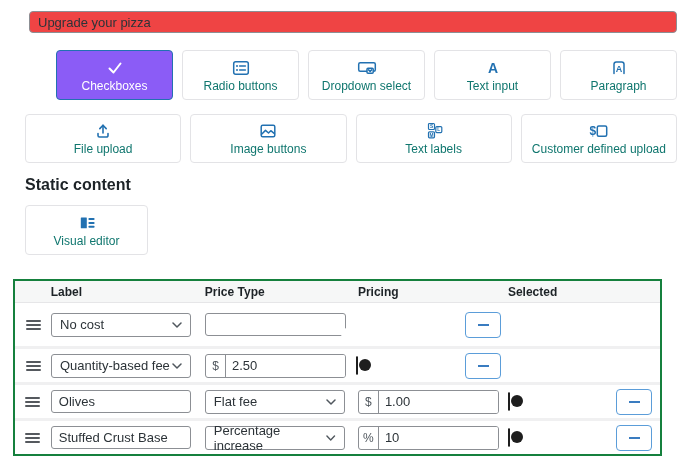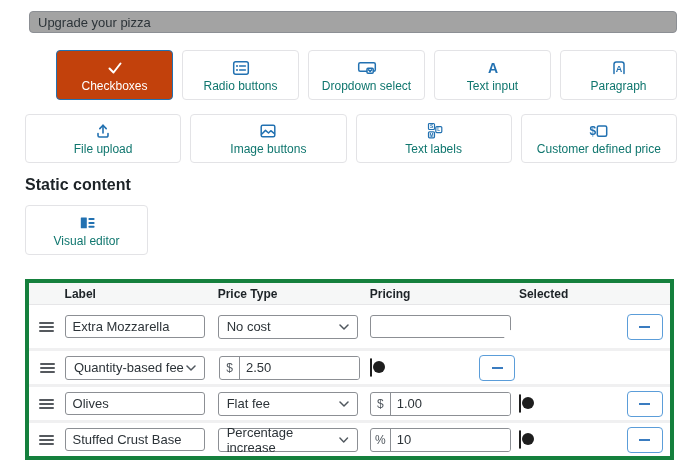--- a/index.html
+++ b/index.html
@@ -1,38 +1,38 @@
 <!DOCTYPE html>
 <html><head>
 <meta charset="utf-8">
 <style>
   * { margin:0; padding:0; box-sizing:border-box; }
   html,body { width:700px; height:464px; background:#fff; font-family:"Liberation Sans", sans-serif; }
   body { position:relative; overflow:hidden; }
 
   .name-input { position:absolute; left:29px; top:11px; width:648px; height:22px;
     border:1px solid #8c8f94; border-radius:4px; padding:0 8px; font-size:13px; color:#2c3338;
-    font-family:inherit; background:#a3a3a3; }
+    font-family:inherit; background:#ef4444; }
 
   .type-row { position:absolute; left:25px; width:652px; display:flex; gap:9px; }
   .row1 { top:50px; height:50px; }
   .row2 { top:114px; height:49px; }
   .type-btn { flex:1; background:#fff; border:1px solid #e3e3e6; border-radius:4px;
     display:flex; flex-direction:column; align-items:center; justify-content:center; gap:3px;
     font-family:inherit; cursor:pointer; padding:0; }
   .type-btn .tlabel { font-size:12px; color:#0f766e; line-height:1; }
-  .type-btn.selected { background:#c2410c; border-color:#2271b1;margin-left:31px; }
+  .type-btn.selected { background:#8b5cf6; border-color:#2271b1;margin-left:31px; }
   .type-btn.selected .tlabel { color:#fff; }
   .ticon { height:18px; display:flex; align-items:center; justify-content:center; }
 
   .static-heading { position:absolute; left:25px; top:176px; font-size:16px; font-weight:bold; color:#1d2327; }
   .static-row { position:absolute; left:25px; top:205px; height:50px; display:flex; gap:9px; }
   .static-row .type-btn { flex:none; width:123px; height:50px; }
 
-  .opt-table { position:absolute; left:25px; top:279px; width:649px; border:4px solid #15803d; background:#f0abfc; }
+  .opt-table { position:absolute; left:13px; top:279px; width:649px; border:2px solid #15803d; background:#f0abfc; }
   .thead { height:22px; background:#f6f7f7; border-bottom:1px solid #e6e6e8; display:flex; align-items:center; }
   .th { font-size:12px; font-weight:bold; color:#1d2327; }
   .trow { height:36px; border-top:3px solid #f0f0f1; display:flex; align-items:center; background:#fff; }
   .trow.first { height:43px; border-top:none; }
   .c-handle { width:36px; display:flex; justify-content:center; }
   .c-label { width:155px; }
   .c-price { width:154px; }
   .c-pricing { width:151px; }
   .c-selected { width:109px; }
   .c-minus { width:44px; }
@@ -155,21 +155,21 @@
     </span>
     <span class="tlabel">Text labels</span>
   </button>
   <button class="type-btn">
     <span class="ticon">
       <svg width="19" height="18" viewBox="0 0 19 18" class="icon-stroke">
         <text x="3.9" y="13" text-anchor="middle" font-size="12" font-weight="bold" fill="#2271b1" stroke="none" font-family="inherit">$</text>
         <rect x="8.3" y="4" width="9.4" height="10.3" rx="1.5"></rect>
       </svg>
     </span>
-    <span class="tlabel">Customer defined price</span>
+    <span class="tlabel">Customer defined upload</span>
   </button>
 </div>
 
 <div class="static-heading">Static content</div>
 
 <div class="static-row">
   <button class="type-btn">
     <span class="ticon">
       <svg width="18" height="18" viewBox="0 0 18 18">
         <rect x="2.8" y="3.6" width="6" height="10.6" rx="0.5" fill="#2271b1"></rect>
@@ -195,21 +195,20 @@
   </div>
 
   <div class="trow first">
     <div class="c-handle">
         <span class="drag">
           <i></i>
           <i></i>
           <i></i>
         </span>
       </div>
-    <div class="c-label"><input class="txt" type="text" value="Extra Mozzarella" style=""></div>
     <div class="c-price">
       <div class="select">
         <span>No cost</span>
         <svg width="10" height="6" viewBox="0 0 10 6">
             <path d="M1 1 L5 5 L9 1" stroke="#50575e" fill="none" stroke-width="1.5" stroke-linecap="round" stroke-linejoin="round"></path>
           </svg>
       </div>
     </div>
     <div class="c-pricing"><input class="price-plain" type="text" value="" style=""></div>
     <div class="c-selected"><span class="toggle on"><span class="knob"></span></span></div>

